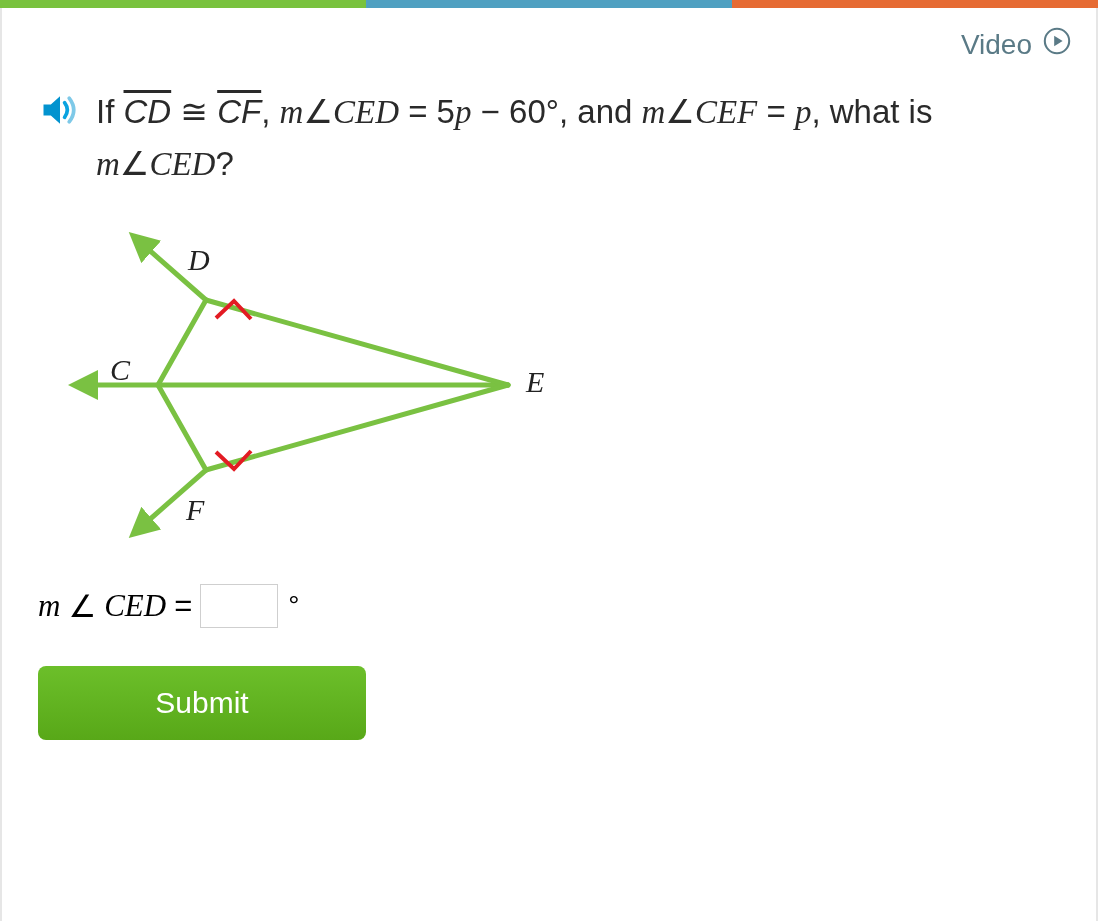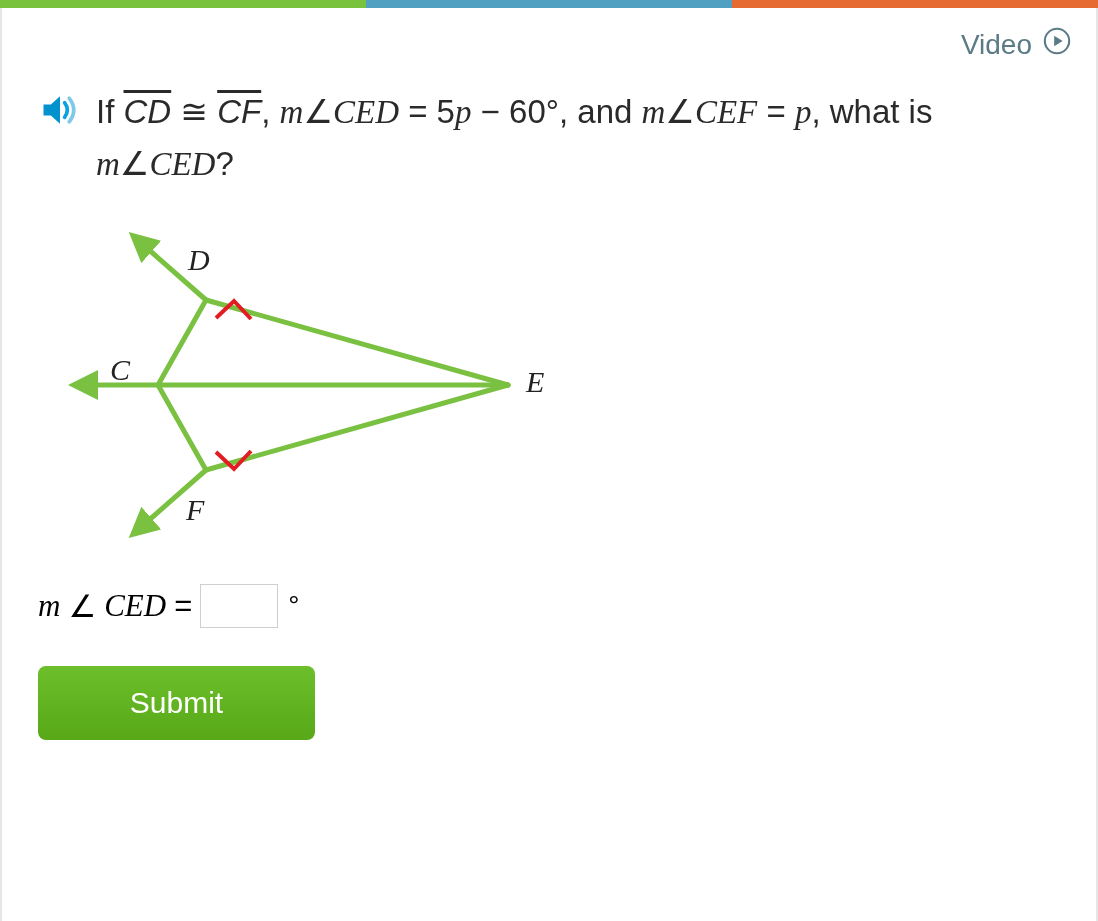--- a/index.html
+++ b/index.html
@@ -16,21 +16,21 @@
     .speaker-btn { flex-shrink: 0; cursor: pointer; margin-top: 2px; }
     .speaker-btn svg { width: 44px; height: 44px; }
     .qtext { font-size: 33px; color: #2a2a2a; line-height: 1.55; }
     .qtext .it { font-style: italic; font-family: Georgia, 'Times New Roman', serif; }
     .overline { text-decoration: overline; font-style: italic; font-family: Liberation Sans, sans-serif; }
     .diagram { margin: 30px 0 0 0; }
     .answer-row { margin-top: 30px; font-size: 31px; display: flex; align-items: center; gap: 8px; }
     .answer-row .it { font-style: italic; font-family: Georgia, 'Times New Roman', serif; }
     .answer-input { width: 78px; height: 44px; border: 1px solid #cfcfcf; font-size: 24px; text-align: center; }
     .deg { font-size: 28px; margin-left: 2px; }
-    .submit-btn { margin-top: 38px; background: #58a818; background: linear-gradient(#6cbf2a, #58a818); color: #fff; border: none; border-radius: 8px; font-size: 30px; padding: 20px 0; width: 277px; cursor: pointer; }
+    .submit-btn { margin-top: 38px; background: #58a818; background: linear-gradient(#6cbf2a, #58a818); color: #fff; border: none; border-radius: 8px; font-size: 30px; padding: 20px 0; width: 328px; cursor: pointer; }
   </style>
 </head>
 <body>
 
 <div class="topbar">
   <div class="seg green"></div>
   <div class="seg blue"></div>
   <div class="seg orange"></div>
 </div>
 

